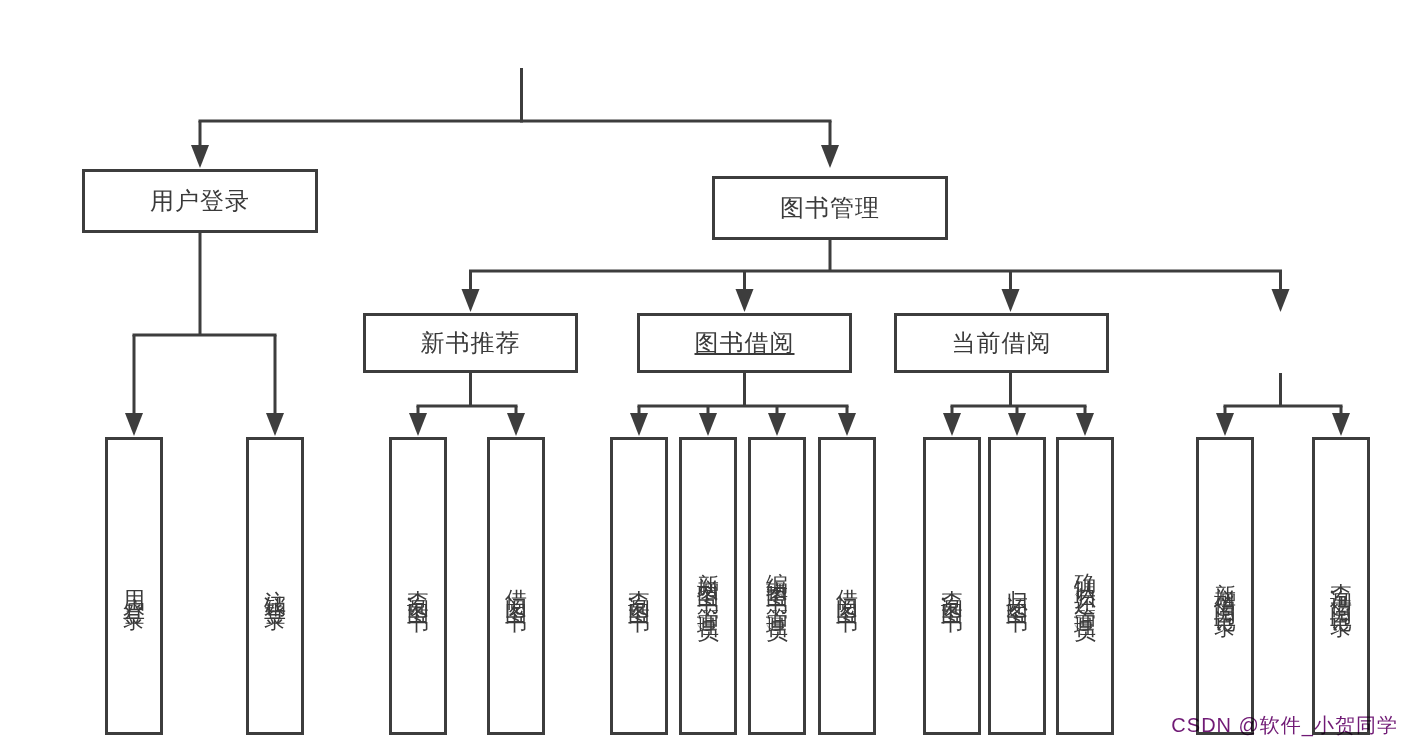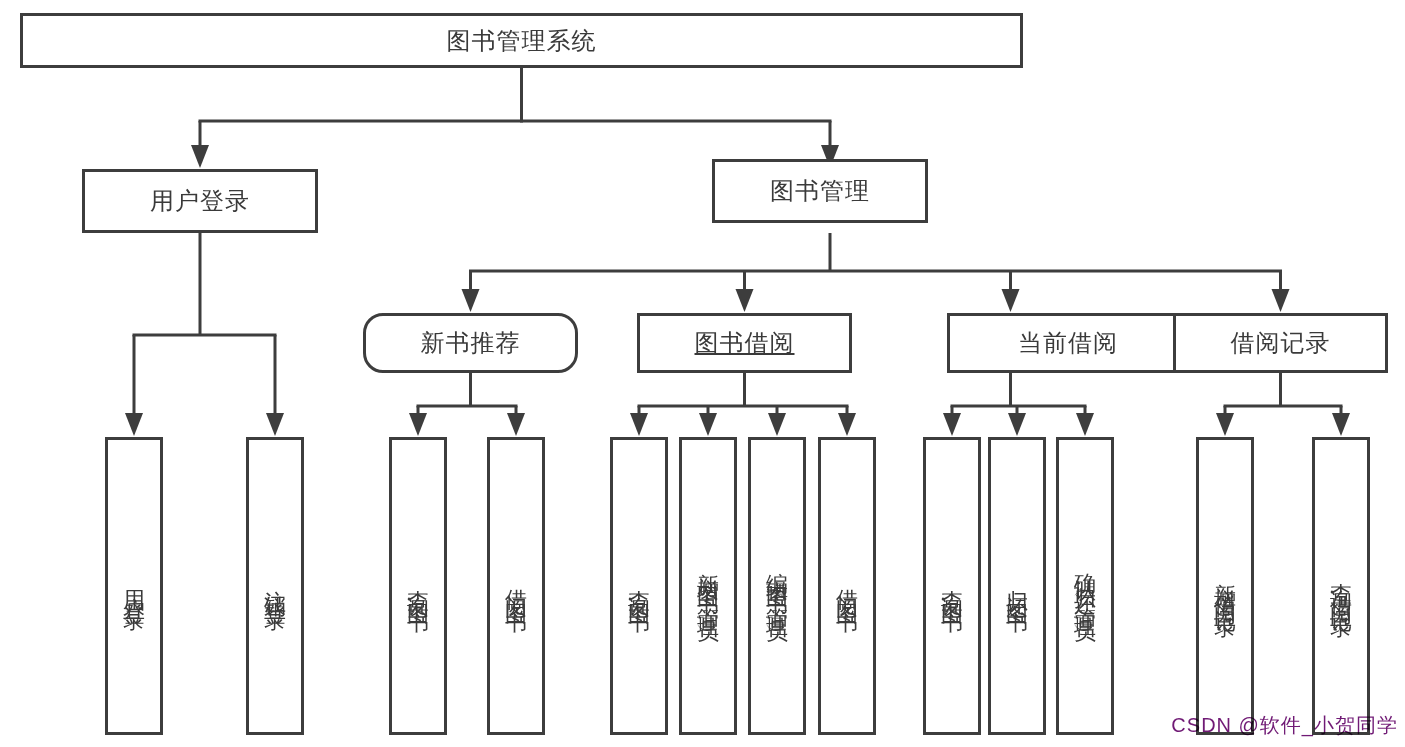--- a/index.html
+++ b/index.html
@@ -125,29 +125,27 @@
       <polygon points="768,413 786,413 777,436"></polygon>
       <polygon points="838,413 856,413 847,436"></polygon>
       <polygon points="943,413 961,413 952,436"></polygon>
       <polygon points="1008,413 1026,413 1017,436"></polygon>
       <polygon points="1076,413 1094,413 1085,436"></polygon>
       <polygon points="1216,413 1234,413 1225,436"></polygon>
       <polygon points="1332,413 1350,413 1341,436"></polygon>
     </g>
   </svg>
 
-  <div class="hbox" style="left:20px; top:13px; width:1003px; height:55px;">图书管理系统</div>
 
   <div class="hbox" style="left:82px; top:169px; width:236px; height:64px;">用户登录</div>
-  <div class="hbox" style="left:712px; top:159px; width:216px; height:64px;font-family:Liberation Mono, monospace;">图书管理</div>
+  <div class="hbox" style="left:712px; top:176px; width:236px; height:64px;font-family:Liberation Mono, monospace;">图书管理</div>
 
-  <div class="hbox" style="left:363px; top:313px; width:215px; height:60px;border-radius:20px;">新书推荐</div>
+  <div class="hbox" style="left:363px; top:313px; width:215px; height:60px;">新书推荐</div>
   <div class="hbox" style="left:637px; top:313px; width:215px; height:60px;text-decoration:underline;">图书借阅</div>
-  <div class="hbox" style="left:947px; top:313px; width:242px; height:60px;font-family:Liberation Mono, monospace;">当前借阅</div>
-  <div class="hbox" style="left:1173px; top:313px; width:215px; height:60px;">借阅记录</div>
+  <div class="hbox" style="left:894px; top:313px; width:215px; height:60px;font-family:Liberation Mono, monospace;">当前借阅</div>
 
   <div class="vbox" style="left:105px;">用户登录</div>
   <div class="vbox" style="left:246px;">注销登录</div>
 
   <div class="vbox" style="left:389px;">查询图书</div>
   <div class="vbox" style="left:487px;">借阅图书</div>
 
   <div class="vbox" style="left:610px;">查询图书</div>
   <div class="vbox" style="left:679px;">新增图书（管理员）</div>
   <div class="vbox" style="left:748px;">编辑图书（管理员）</div>

